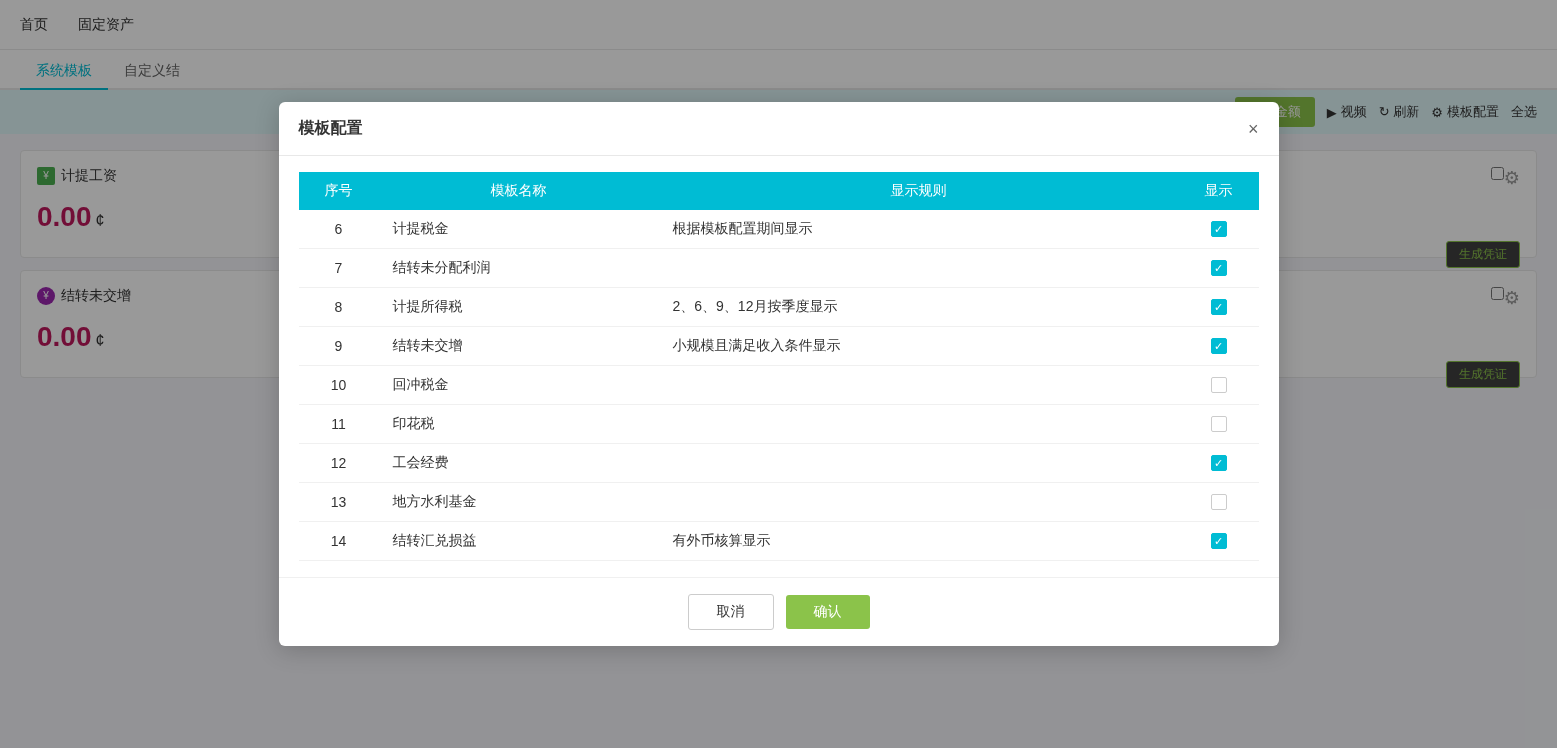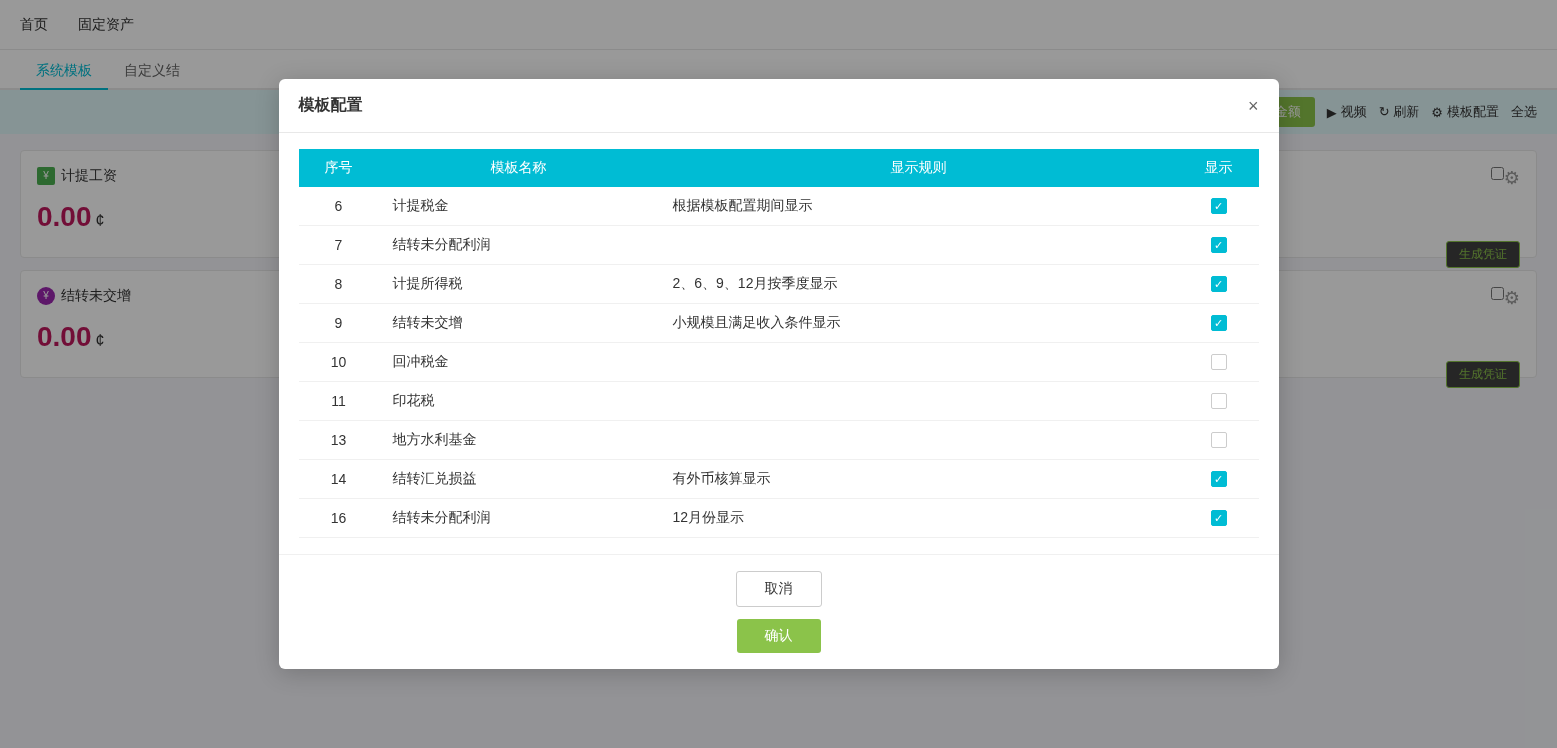--- a/index.html
+++ b/index.html
@@ -308,21 +308,20 @@
     }
 
     
     .modal-footer {
       padding: 16px 20px;
       display: flex;
       align-items: center;
       justify-content: center;
       gap: 12px;
       border-top: 1px solid #f0f0f0;
-      flex-direction: column;
     }
 
     .btn-cancel {
       background: #fff;
       border: 1px solid #ccc;
       color: #333;
       padding: 8px 28px;
       border-radius: 3px;
       font-size: 14px;
       cursor: pointer;
@@ -504,43 +503,43 @@
               <td>11</td>
               <td>印花税</td>
               <td></td>
               <td>
                 <div class="checkbox-wrap">
                   <div class="custom-checkbox"></div>
                 </div>
               </td>
             </tr>
             <tr>
+              <td>12</td>
+              <td>工会经费</td>
+              <td></td>
+              <td>
+                <div class="checkbox-wrap">
+                  <div class="custom-checkbox checked"></div>
+                </div>
+              </td>
+            </tr>
+            <tr>
               <td>13</td>
               <td>地方水利基金</td>
               <td></td>
               <td>
                 <div class="checkbox-wrap">
                   <div class="custom-checkbox"></div>
                 </div>
               </td>
             </tr>
             <tr>
               <td>14</td>
               <td>结转汇兑损益</td>
               <td>有外币核算显示</td>
-              <td>
-                <div class="checkbox-wrap">
-                  <div class="custom-checkbox checked"></div>
-                </div>
-              </td>
-            </tr>
-            <tr>
-              <td>16</td>
-              <td>结转未分配利润</td>
-              <td>12月份显示</td>
               <td>
                 <div class="checkbox-wrap">
                   <div class="custom-checkbox checked"></div>
                 </div>
               </td>
             </tr>
           </tbody>
       </table>
     </div>
 

